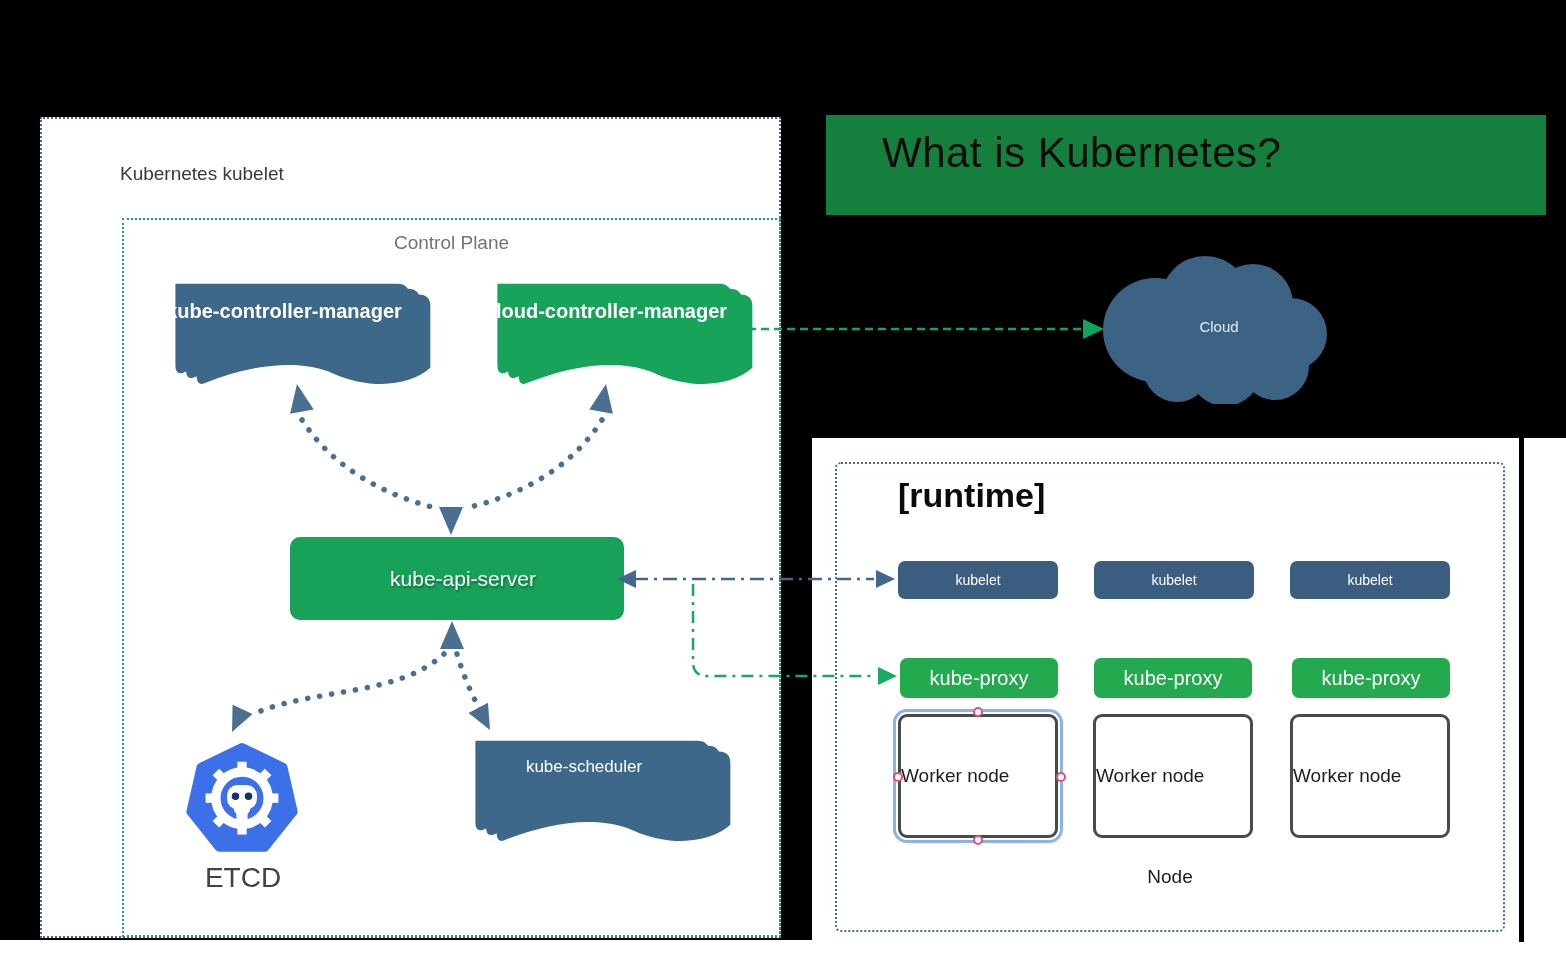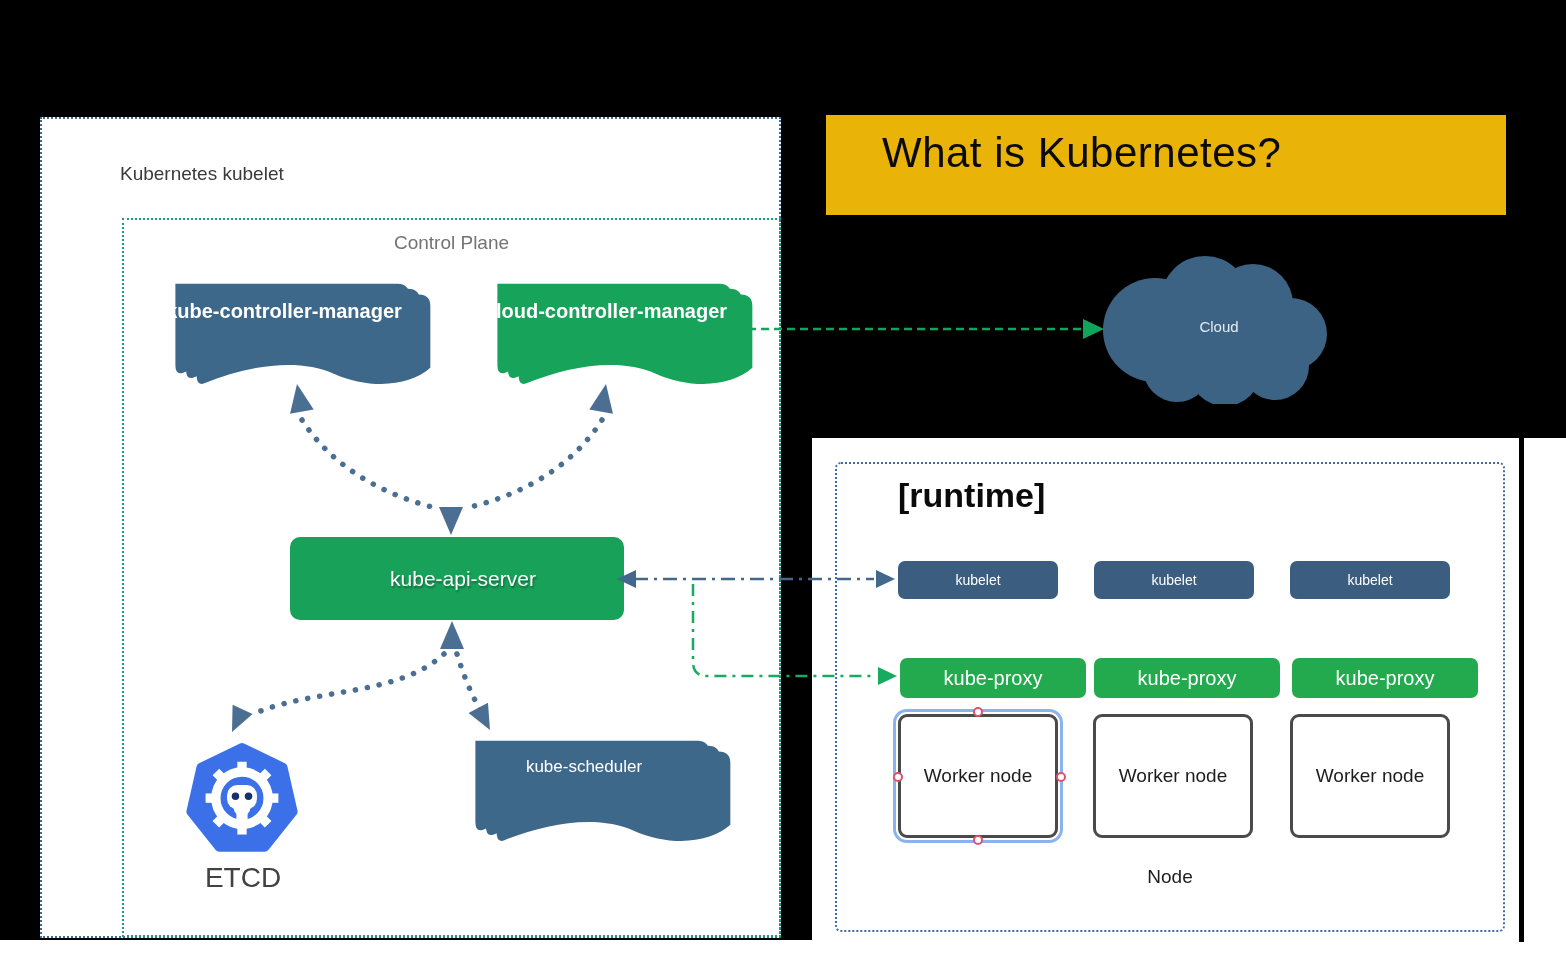--- a/index.html
+++ b/index.html
@@ -5,21 +5,21 @@
   html,body{margin:0;padding:0;background:#000;}
   #canvas{position:relative;width:1566px;height:980px;background:#000;overflow:hidden;
           font-family:"Liberation Sans",sans-serif;}
   .abs{position:absolute;}
   
   #cluster-panel{left:40px;top:117px;width:741px;height:821px;background:#fff;
     border:2px dotted #3f6c96;box-sizing:border-box;}
   #cluster-label{left:78px;top:44px;font-size:19px;color:#3a3a3a;}
   #control-plane-box{left:80px;top:99px;width:659px;height:719px;border:2px dotted #17a086;box-sizing:border-box;}
   #control-plane-label{left:80px;top:113px;width:659px;text-align:center;font-size:19px;color:#737373;}
-  #title-box{left:826px;top:115px;width:680px;height:100px;background:#eab308;}
+  #title-box{left:826px;top:115px;width:680px;height:100px;background:#15803d;padding-left:40px;}
   #page-title{left:56px;top:14px;font-size:42px;font-weight:500;color:#0b0b0b;letter-spacing:.5px;}
   #runtime-region{left:812px;top:438px;width:754px;height:542px;background:#fff;}
   #black-strip{left:1519px;top:438px;width:5px;height:504px;background:#000;}
   #bottom-strip{left:0;top:940px;width:812px;height:40px;background:#fff;}
   #runtime-border{left:23px;top:24px;width:670px;height:470px;border:2px dotted #3a6ea5;border-radius:6px;box-sizing:border-box;}
   #runtime-label{left:86px;top:38px;font-size:34px;font-weight:600;color:#0a0a0a;}
   
   .flag{width:282px;height:118px;}
   .flag .lbl{position:absolute;left:2px;top:24px;width:248px;text-align:center;color:#fff;}
   .lbl-bold{font-size:20px;font-weight:bold;}
@@ -29,24 +29,24 @@
     color:#fff;font-size:21px;text-align:center;line-height:83px;text-shadow:1px 2px 2px rgba(0,0,0,.35);padding-left:12px;}
   
   #etcd-icon{left:186px;top:742px;}
   #etcd-label{left:165px;top:862px;width:156px;text-align:center;font-size:28px;color:#424242;}
   
   #cloud-shape{left:1093px;top:252px;}
   #cloud-label{left:1093px;top:318px;width:252px;text-align:center;font-size:15px;color:#e4ebf2;}
   
   .kubelet{width:160px;height:38px;background:#3a5d80;border-radius:7px;color:#fff;
     font-size:14px;text-align:center;line-height:38px;}
-  .kproxy{width:186px;height:40px;background:#23aa4e;border-radius:7px;color:#fff;
+  .kproxy{width:158px;height:40px;background:#23aa4e;border-radius:7px;color:#fff;
     font-size:20px;text-align:center;line-height:40px;}
   .worker{width:160px;height:124px;background:#fff;border:3px solid #4a4a4a;border-radius:9px;
-    box-sizing:border-box;color:#1d1d1d;font-size:19px;display:flex;align-items:center;justify-content:center;}
+    box-sizing:border-box;color:#1d1d1d;font-size:19px;display:flex;align-items:center;}
   .worker.selected{box-shadow:0 0 0 2px #fff,0 0 0 5px #8ab2ee;}
   .handle{position:absolute;width:10px;height:10px;border-radius:50%;background:#fff;
     border:2px solid #e0506b;box-sizing:border-box;}
   #node-label{left:835px;top:866px;width:670px;text-align:center;font-size:19px;color:#1d1d1d;}
   svg{display:block;}
   #connectors{left:0;top:0;pointer-events:none;}
 </style>
 </head>
 <body>
 

